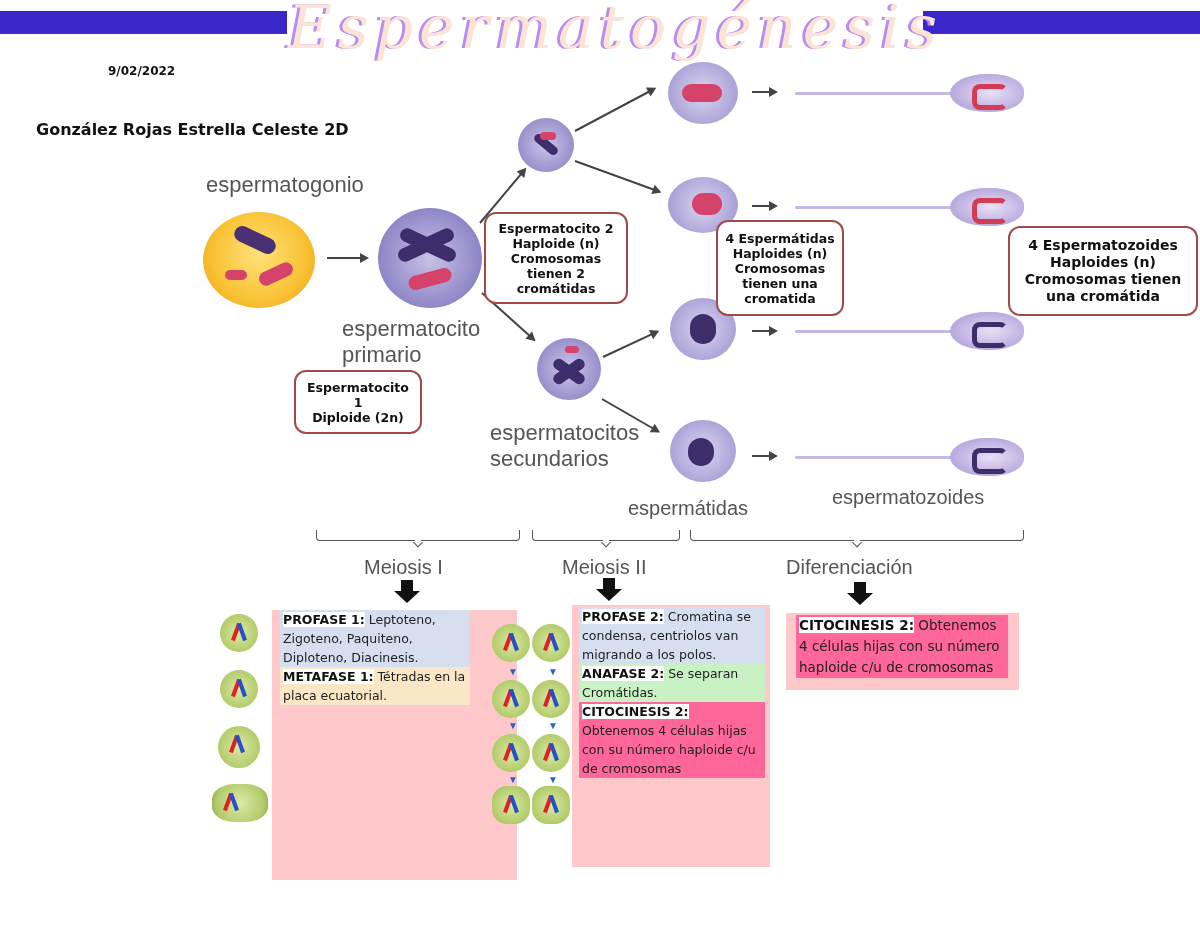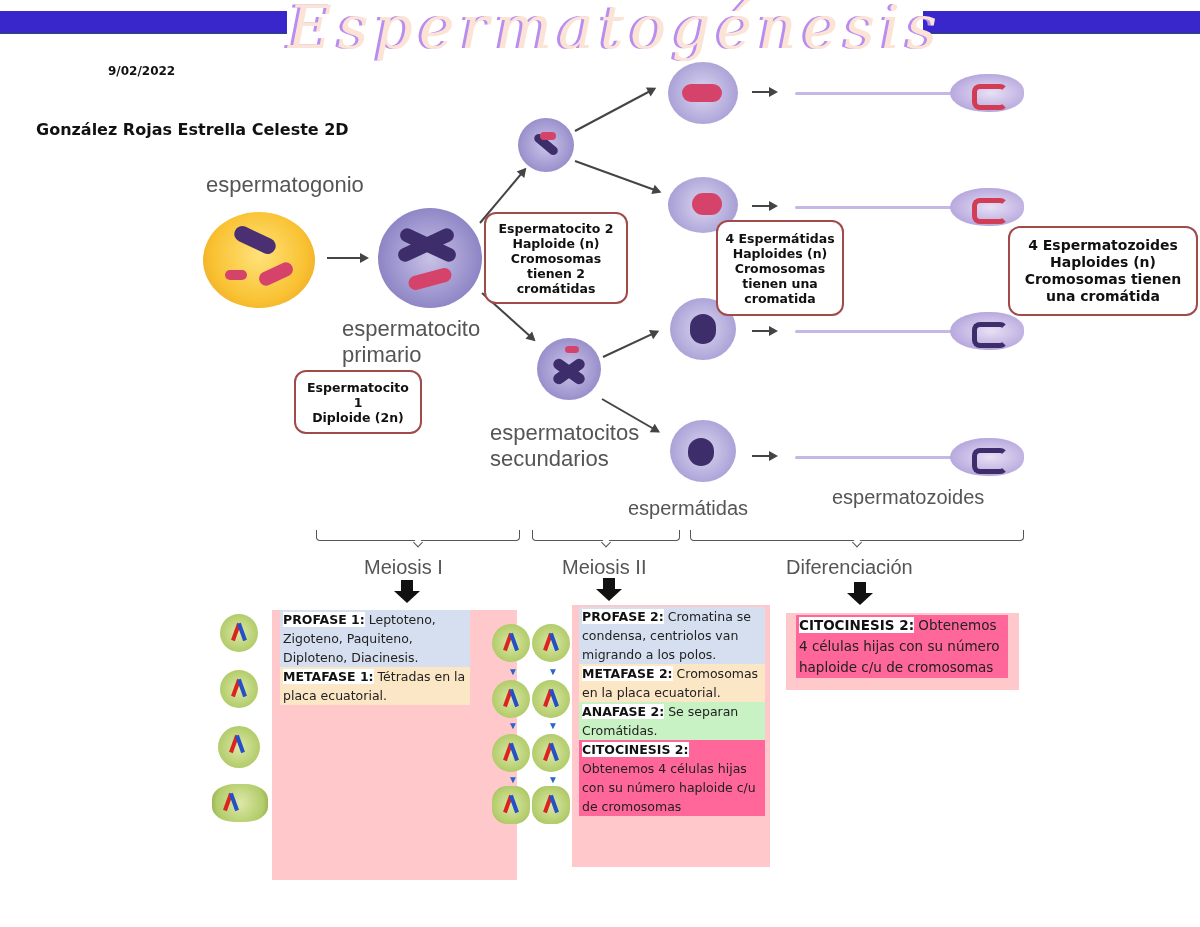--- a/index.html
+++ b/index.html
@@ -204,21 +204,20 @@
 <div class="mcell" style="left:492px;top:734px;"></div>
 <div class="mcell" style="left:532px;top:734px;"></div>
 <div class="small-arr" style="left:508px;top:774px;">▼</div>
 <div class="small-arr" style="left:548px;top:774px;">▼</div>
 <div class="mcell" style="left:492px;top:786px;border-radius:40%;"></div>
 <div class="mcell" style="left:532px;top:786px;border-radius:40%;"></div>
 
 <div class="panel" style="left:572px;top:605px;width:198px;height:262px;">
   <div style="position:absolute;left:7px;top:2px;width:186px;">
     <div class="row r-blue"><span class="k">PROFASE 2:</span><span> Cromatina se condensa, centriolos van migrando a los polos.</span></div>
-    <div class="row r-tan"><span class="k">METAFASE 2:</span><span> Cromosomas en la placa ecuatorial.</span></div>
     <div class="row r-green"><span class="k">ANAFASE 2:</span><span> Se separan Cromátidas.</span></div>
     <div class="row r-pink"><span class="k">CITOCINESIS 2:</span><span>  Obtenemos 4 células hijas con su número haploide c/u de cromosomas</span></div>
   </div>
 </div>
 
 <div class="panel" style="left:786px;top:613px;width:233px;height:77px;">
   <div class="row r-pink" style="position:absolute;left:10px;top:2px;width:206px;font-size:13.5px;line-height:21px;">
     <span class="k">CITOCINESIS 2:</span><span>  Obtenemos 4 células hijas con su número haploide c/u de cromosomas</span>
   </div>
 </div>

